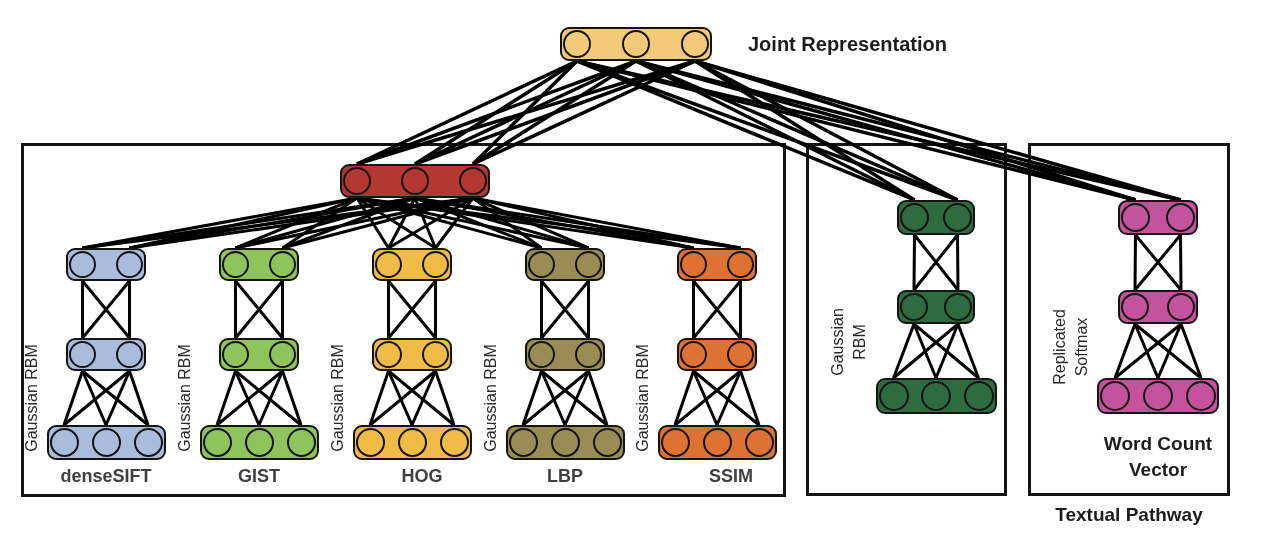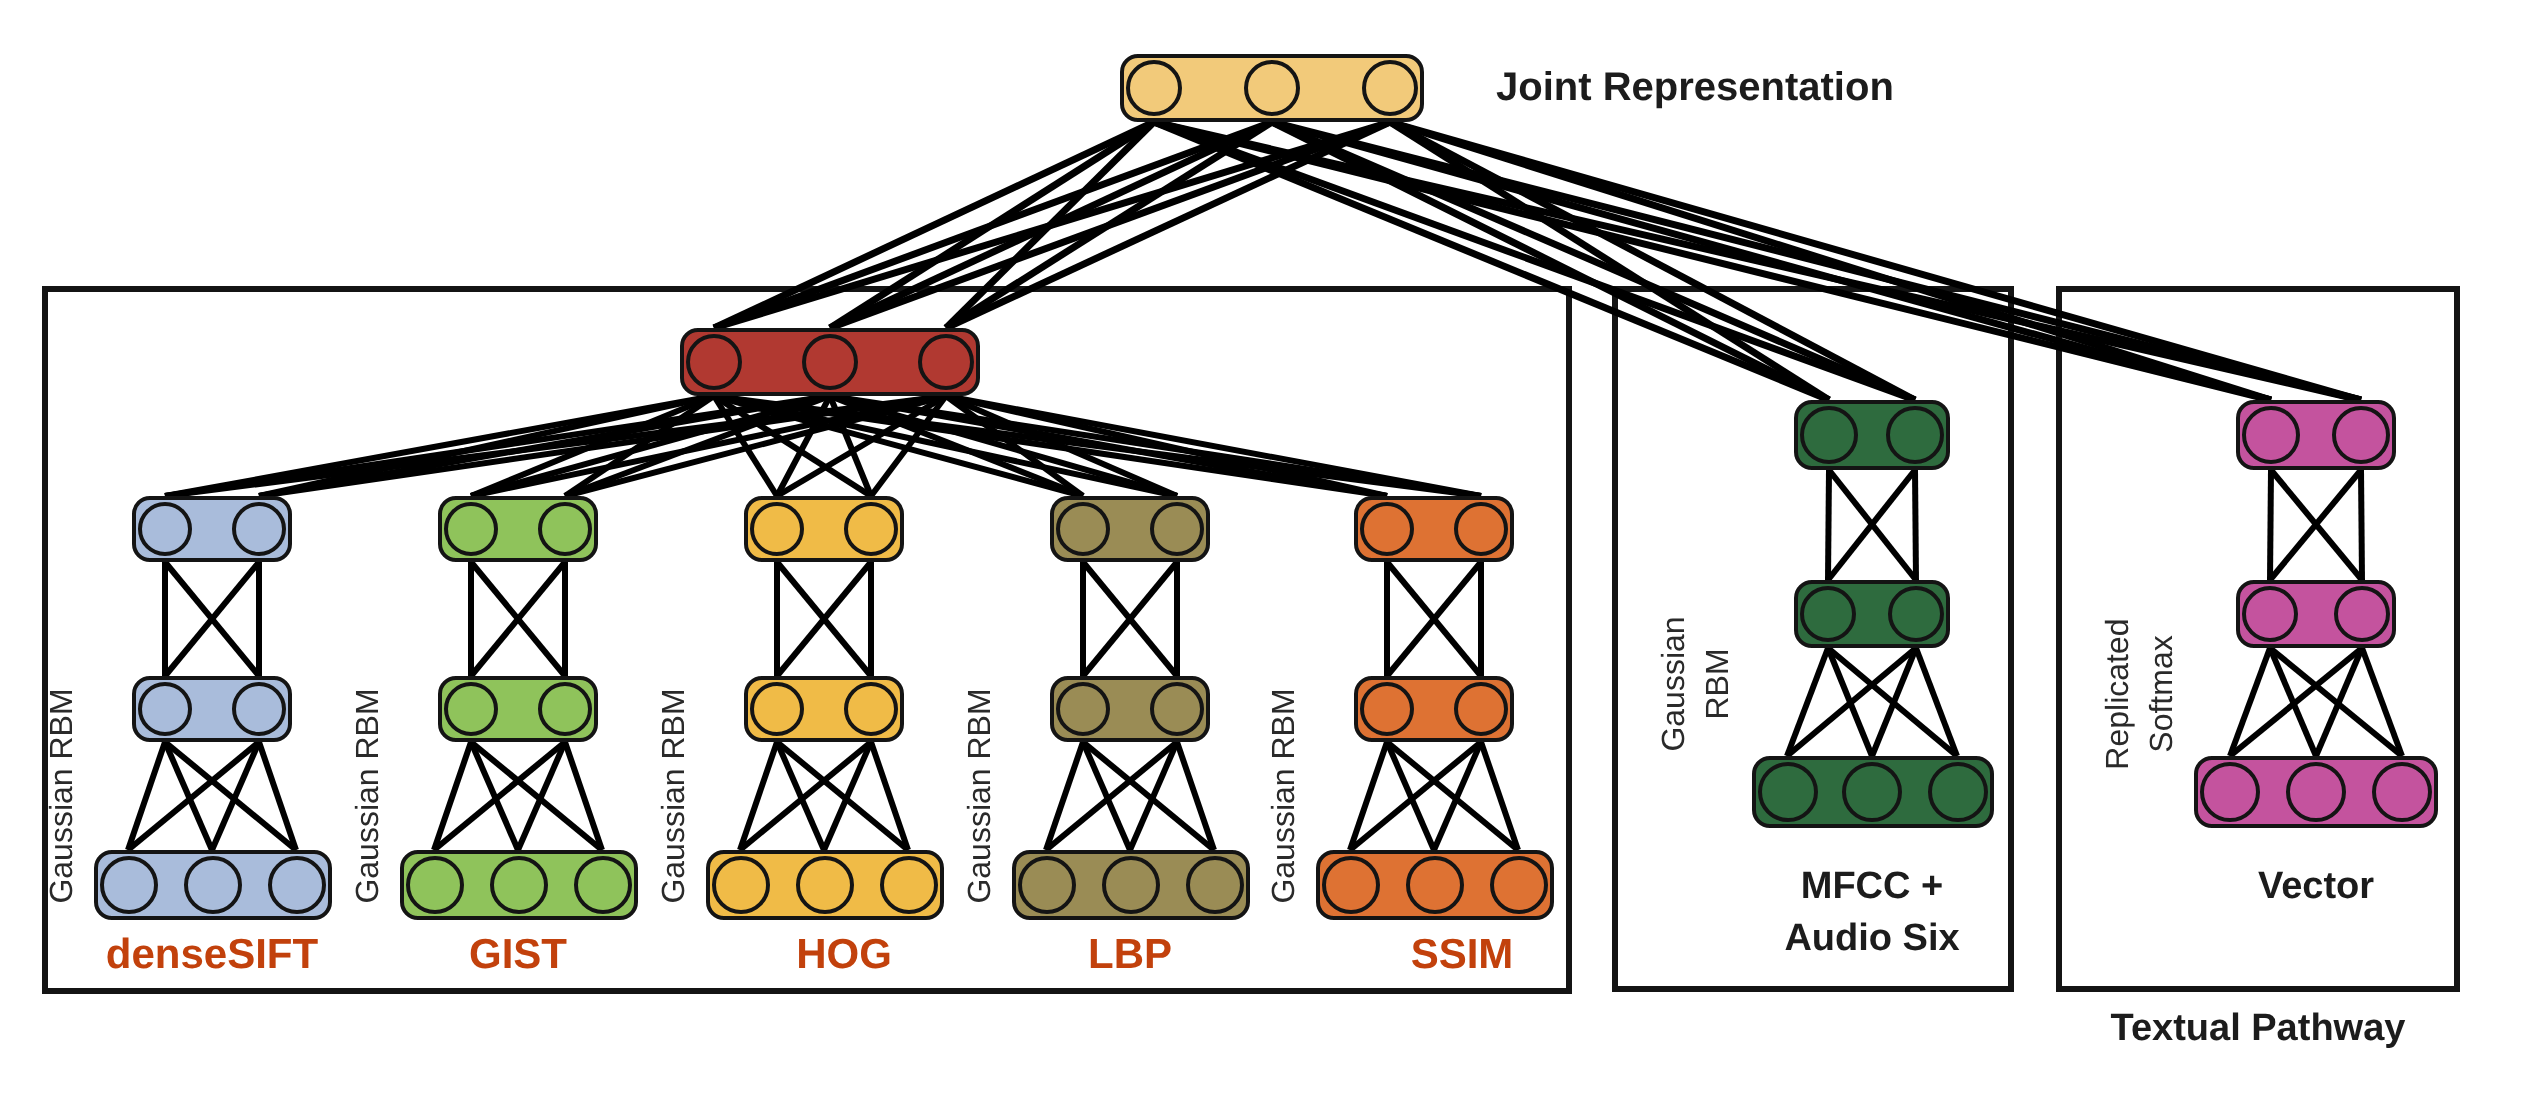--- a/index.html
+++ b/index.html
@@ -6,21 +6,21 @@
   #stage{
     position:relative;width:1271px;height:548px;background:#ffffff;overflow:hidden;
     font-family:"Liberation Sans", sans-serif;
   }
   #wires{position:absolute;left:0;top:0;z-index:1;}
   .pathway-box{position:absolute;border:3px solid #141414;box-sizing:border-box;z-index:0;background:transparent;}
   .node-box{position:absolute;border:2px solid #141414;border-radius:9px;box-sizing:border-box;z-index:2;}
   .node-circle{position:absolute;border:2px solid #141414;border-radius:50%;box-sizing:border-box;}
   .joint-label{position:absolute;font-size:20px;font-weight:bold;color:#1c1c1c;white-space:nowrap;z-index:3;}
   .caption{position:absolute;width:300px;text-align:center;font-size:19px;font-weight:bold;color:#1c1c1c;z-index:3;}
-  .col-label{position:absolute;width:140px;text-align:center;font-size:21px;font-weight:bold;color:#c2410c;z-index:3;}
+  .col-label{position:absolute;width:140px;text-align:center;font-size:18px;font-weight:bold;color:#404040;z-index:3;}
   .side-label{position:absolute;width:130px;height:18px;line-height:18px;text-align:center;
     font-size:16px;color:#2a2a2a;transform:rotate(-90deg);white-space:nowrap;z-index:3;}
   .side-label-2line{position:absolute;width:140px;height:44px;text-align:center;
     font-size:16px;line-height:22px;color:#2a2a2a;transform:rotate(-90deg);z-index:3;}
   .input-label{position:absolute;width:200px;text-align:center;font-size:19px;font-weight:bold;
     line-height:26px;color:#1c1c1c;z-index:3;}
 </style>
 </head>
 <body>
 
@@ -171,25 +171,22 @@
 
   <div class="side-label-2line" style="left:779px;top:320px">
     <div>Gaussian</div>
     <div>RBM</div>
   </div>
   <div class="side-label-2line" style="left:1001px;top:325px">
     <div>Replicated</div>
     <div>Softmax</div>
   </div>
 
-  <div class="input-label" style="left:836px;top:431px">
-    <div>MFCC +</div>
-    <div>Audio Six</div>
-  </div>
   <div class="input-label" style="left:1058px;top:431px">
+    <div>Word Count</div>
     <div>Vector</div>
   </div>
 <div class="node-box" style="left: 560px; top: 27px; width: 152px; height: 34px; background: rgb(242, 202, 122);">
       <div class="node-circle" style="left: 1px; top: 1px; width: 28px; height: 28px; background: rgb(242, 202, 122);"></div>
       <div class="node-circle" style="left: 60px; top: 1px; width: 28px; height: 28px; background: rgb(242, 202, 122);"></div>
       <div class="node-circle" style="left: 119px; top: 1px; width: 28px; height: 28px; background: rgb(242, 202, 122);"></div>
     </div>
     <div class="node-box" style="left: 340px; top: 164px; width: 150px; height: 34px; background: rgb(177, 57, 49);">
       <div class="node-circle" style="left: 1px; top: 1px; width: 28px; height: 28px; background: rgb(177, 57, 49);"></div>
       <div class="node-circle" style="left: 59px; top: 1px; width: 28px; height: 28px; background: rgb(177, 57, 49);"></div>

